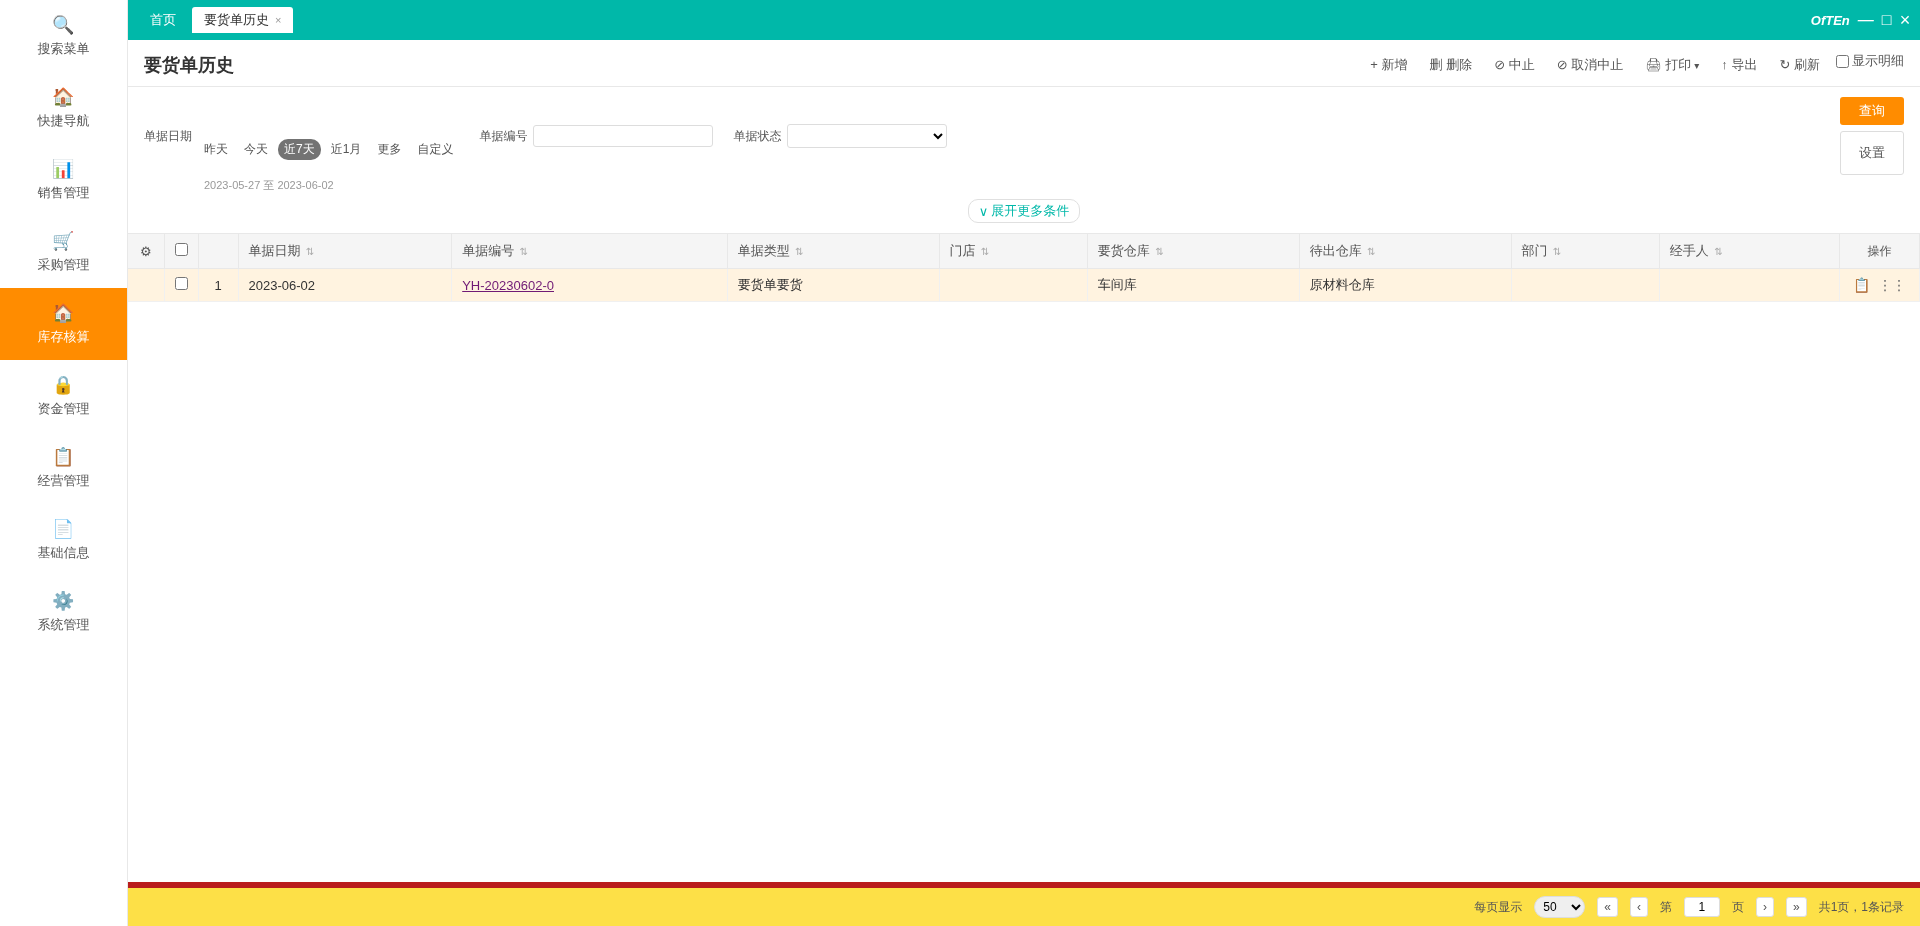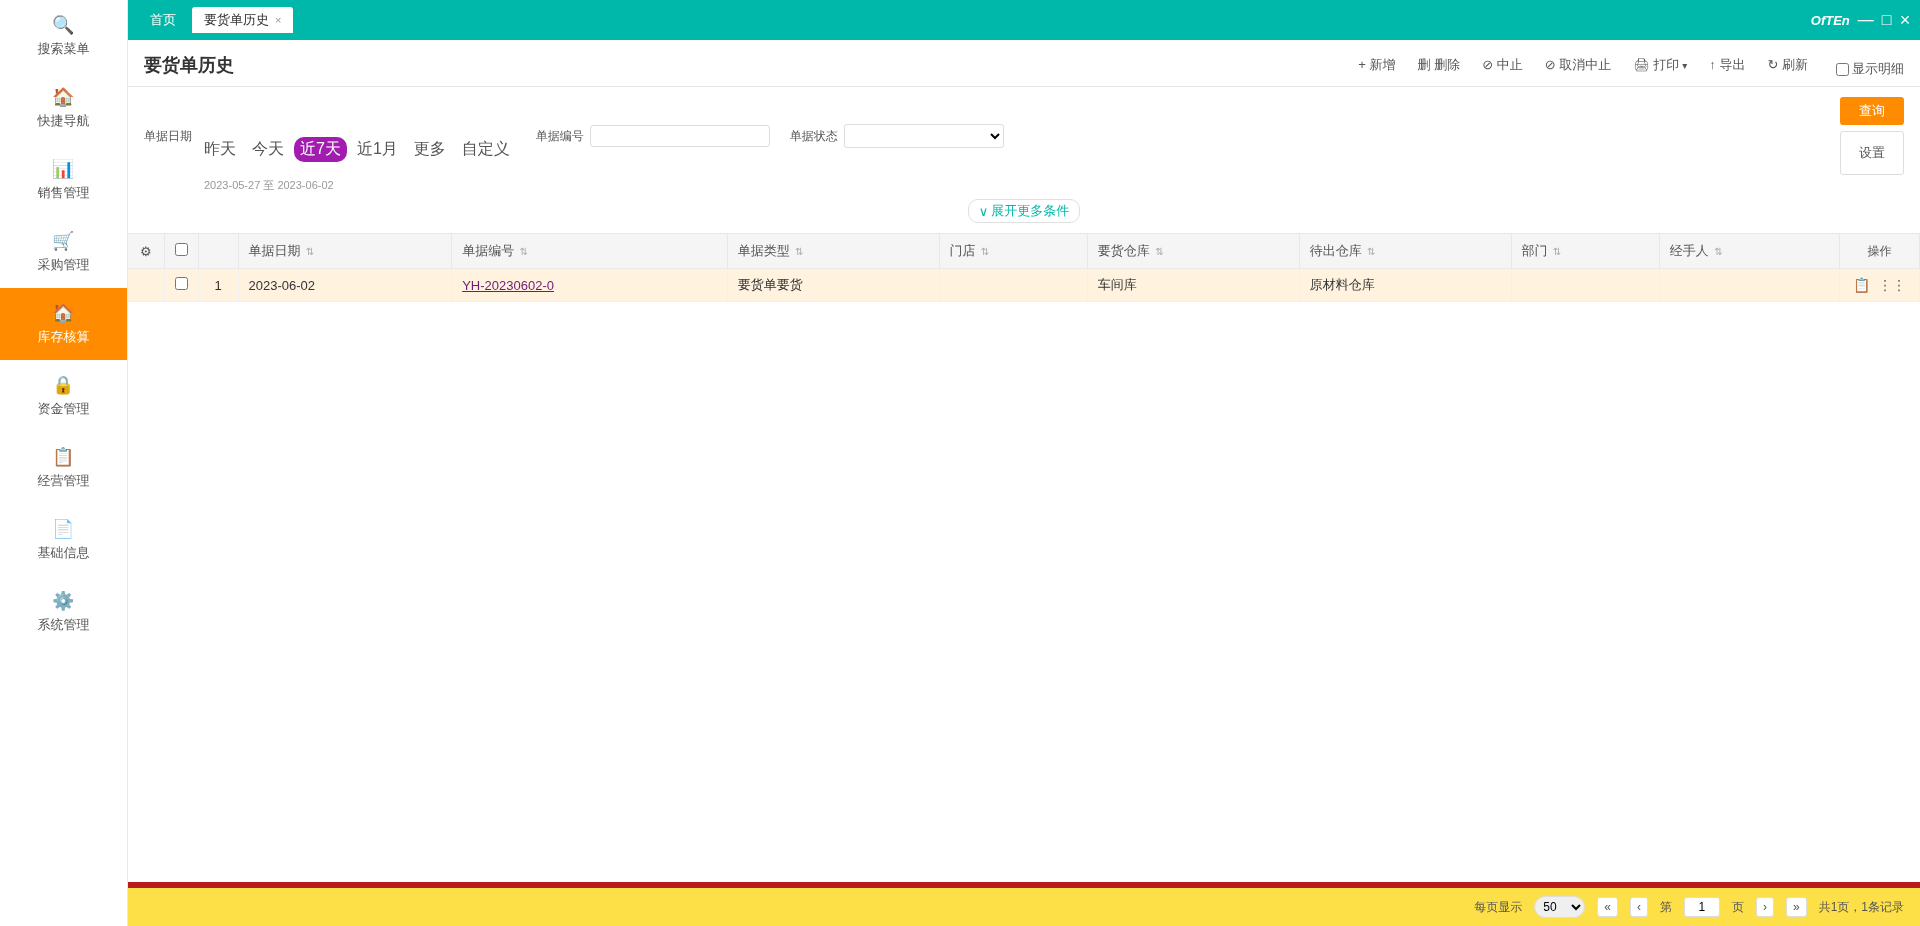--- a/index.html
+++ b/index.html
@@ -94,41 +94,40 @@
       flex-shrink: 0;
     }
     .page-title {
       font-size: 18px;
       font-weight: bold;
       color: #333;
       flex: 1;
     }
     .toolbar {
       display: flex;
-      align-items: flex-end;
+      align-items: flex-start;
       gap: 10px;
     }
     .toolbar-btn {
       display: flex;
       align-items: center;
       gap: 3px;
       cursor: pointer;
       color: #555;
       font-size: 12px;
       padding: 4px 6px;
       border-radius: 3px;
     }
     .display-detail-btn {
       display: flex;
       align-items: center;
       gap: 3px;
       cursor: pointer;
       font-size: 12px;
       color: #555;
-      margin-left: 12px;
     }
 
     
     .filter-area {
       padding: 10px 16px;
       border-bottom: 1px solid #e8e8e8;
       flex-shrink: 0;
       background: #fff;
     }
     .filter-row {
@@ -141,28 +140,28 @@
       display: flex;
       align-items: center;
       gap: 6px;
     }
     .filter-label { color: #555; font-size: 12px; white-space: nowrap; }
     .filter-date-btns { display: flex; gap: 4px; align-items: center; }
     .date-btn {
       padding: 2px 6px;
       border-radius: 10px;
       cursor: pointer;
-      font-size: 16px;
+      font-size: 12px;
       color: #555;
       background: transparent;
       border: none;
       margin-top: 26px;
     }
     .date-btn.active {
-      background: #a21caf;
+      background: #737373;
       color: #fff;
     }
     .date-range {
       font-size: 11px;
       color: #999;
       margin-top: 2px;
     }
     .filter-input {
       border: 1px solid #ddd;
       border-radius: 3px;

